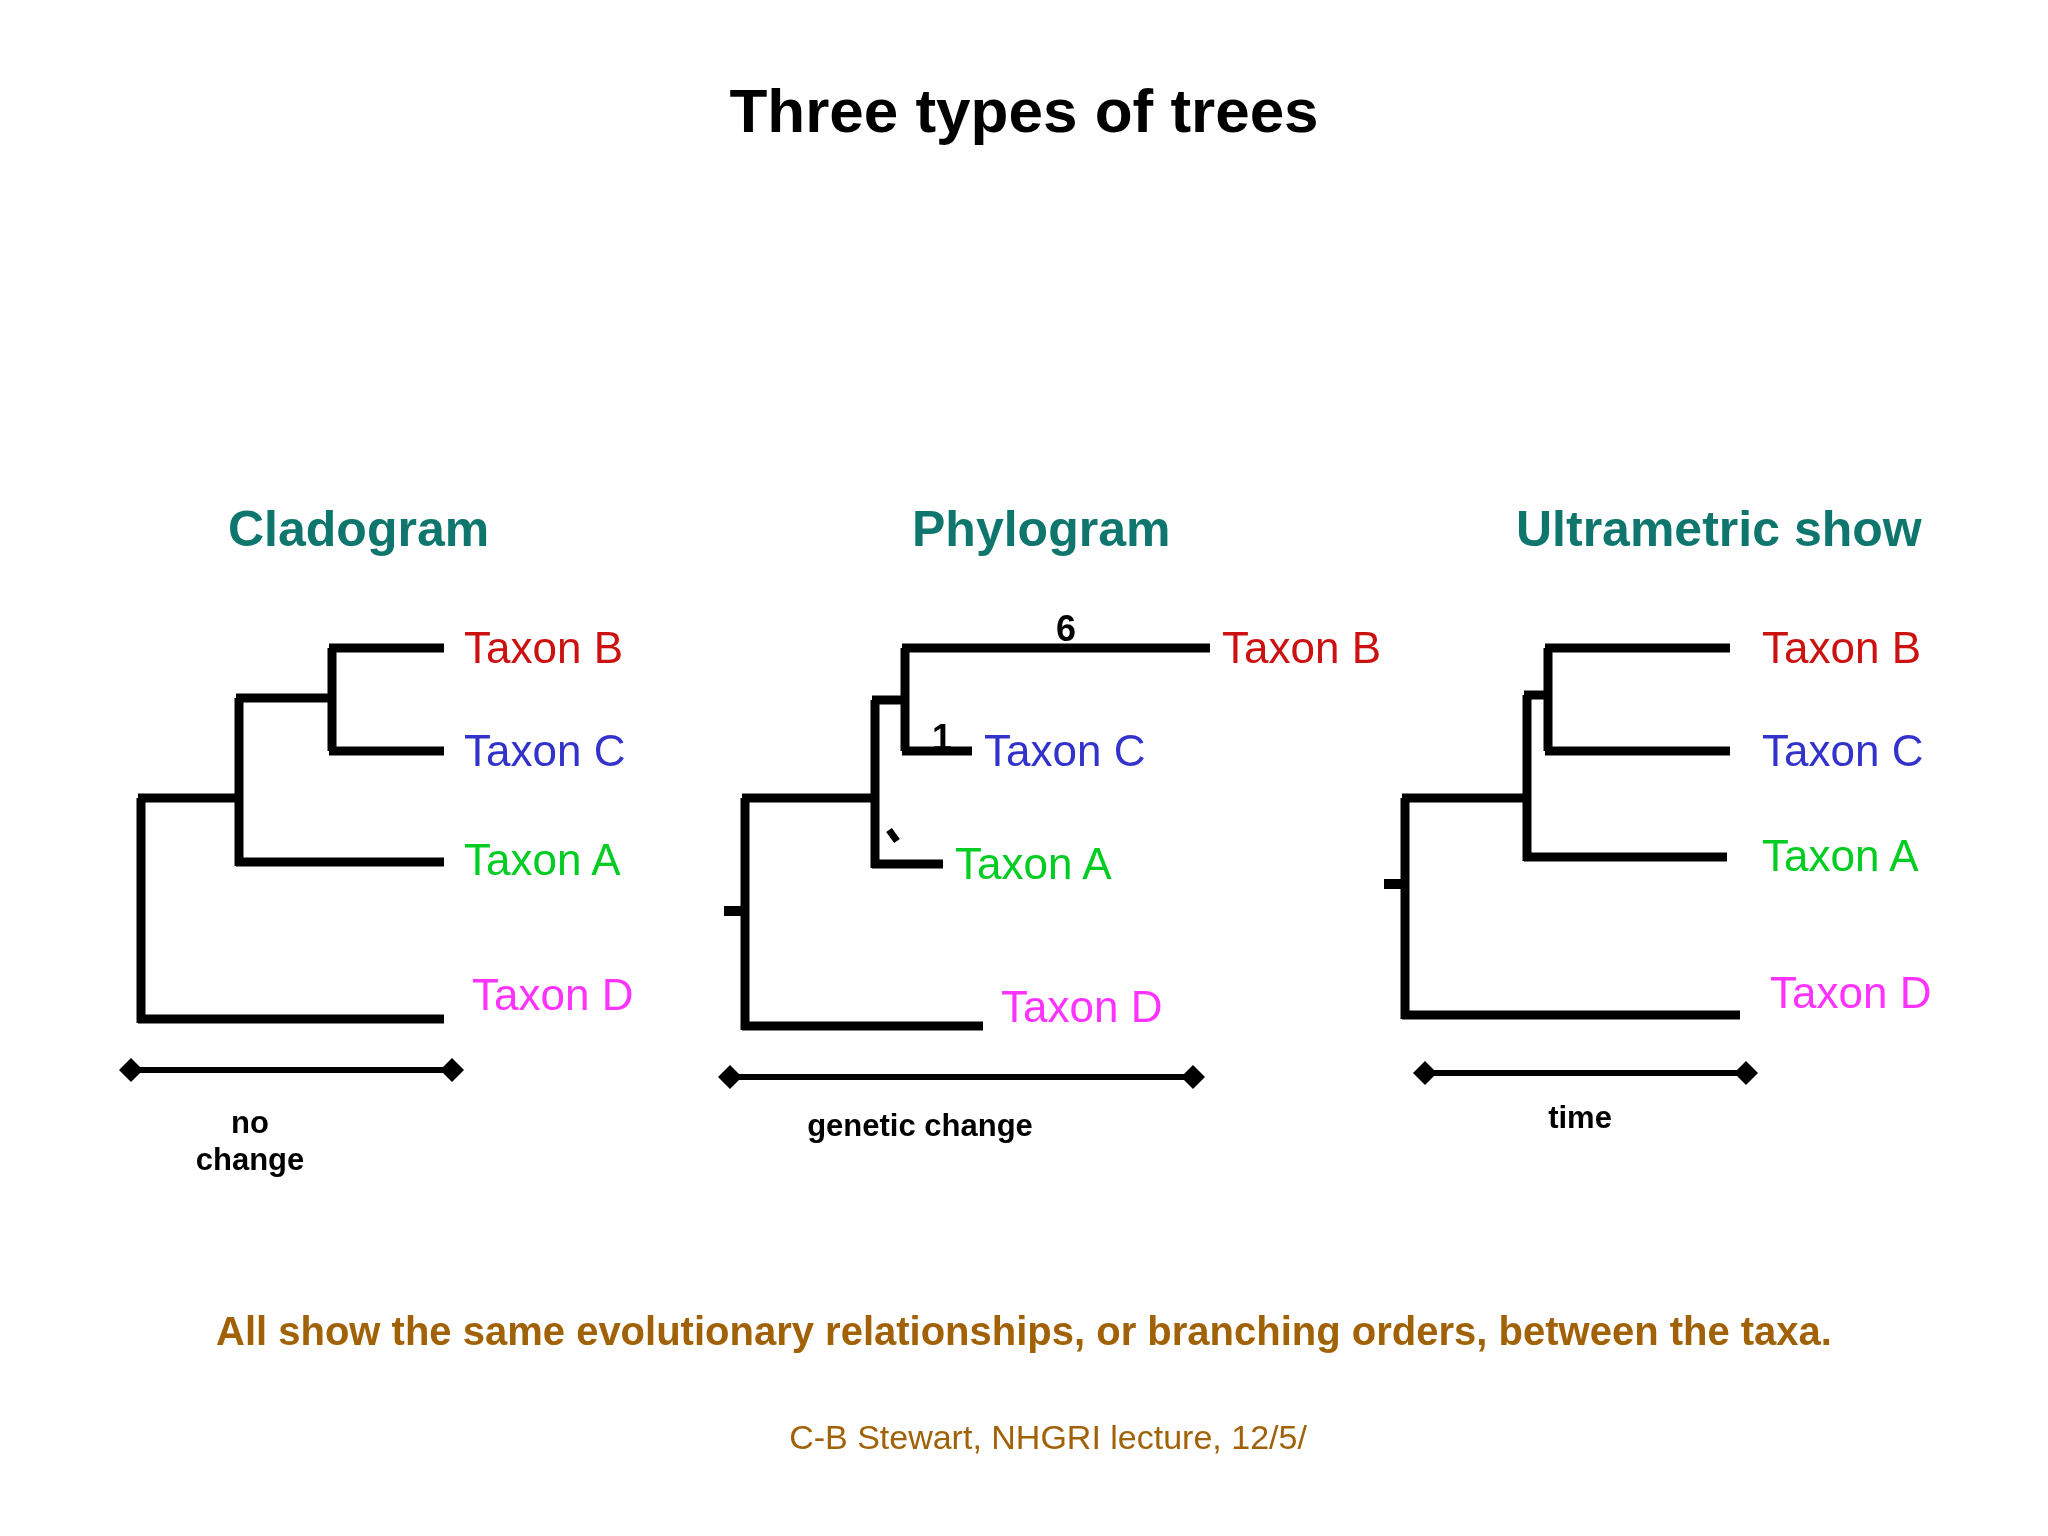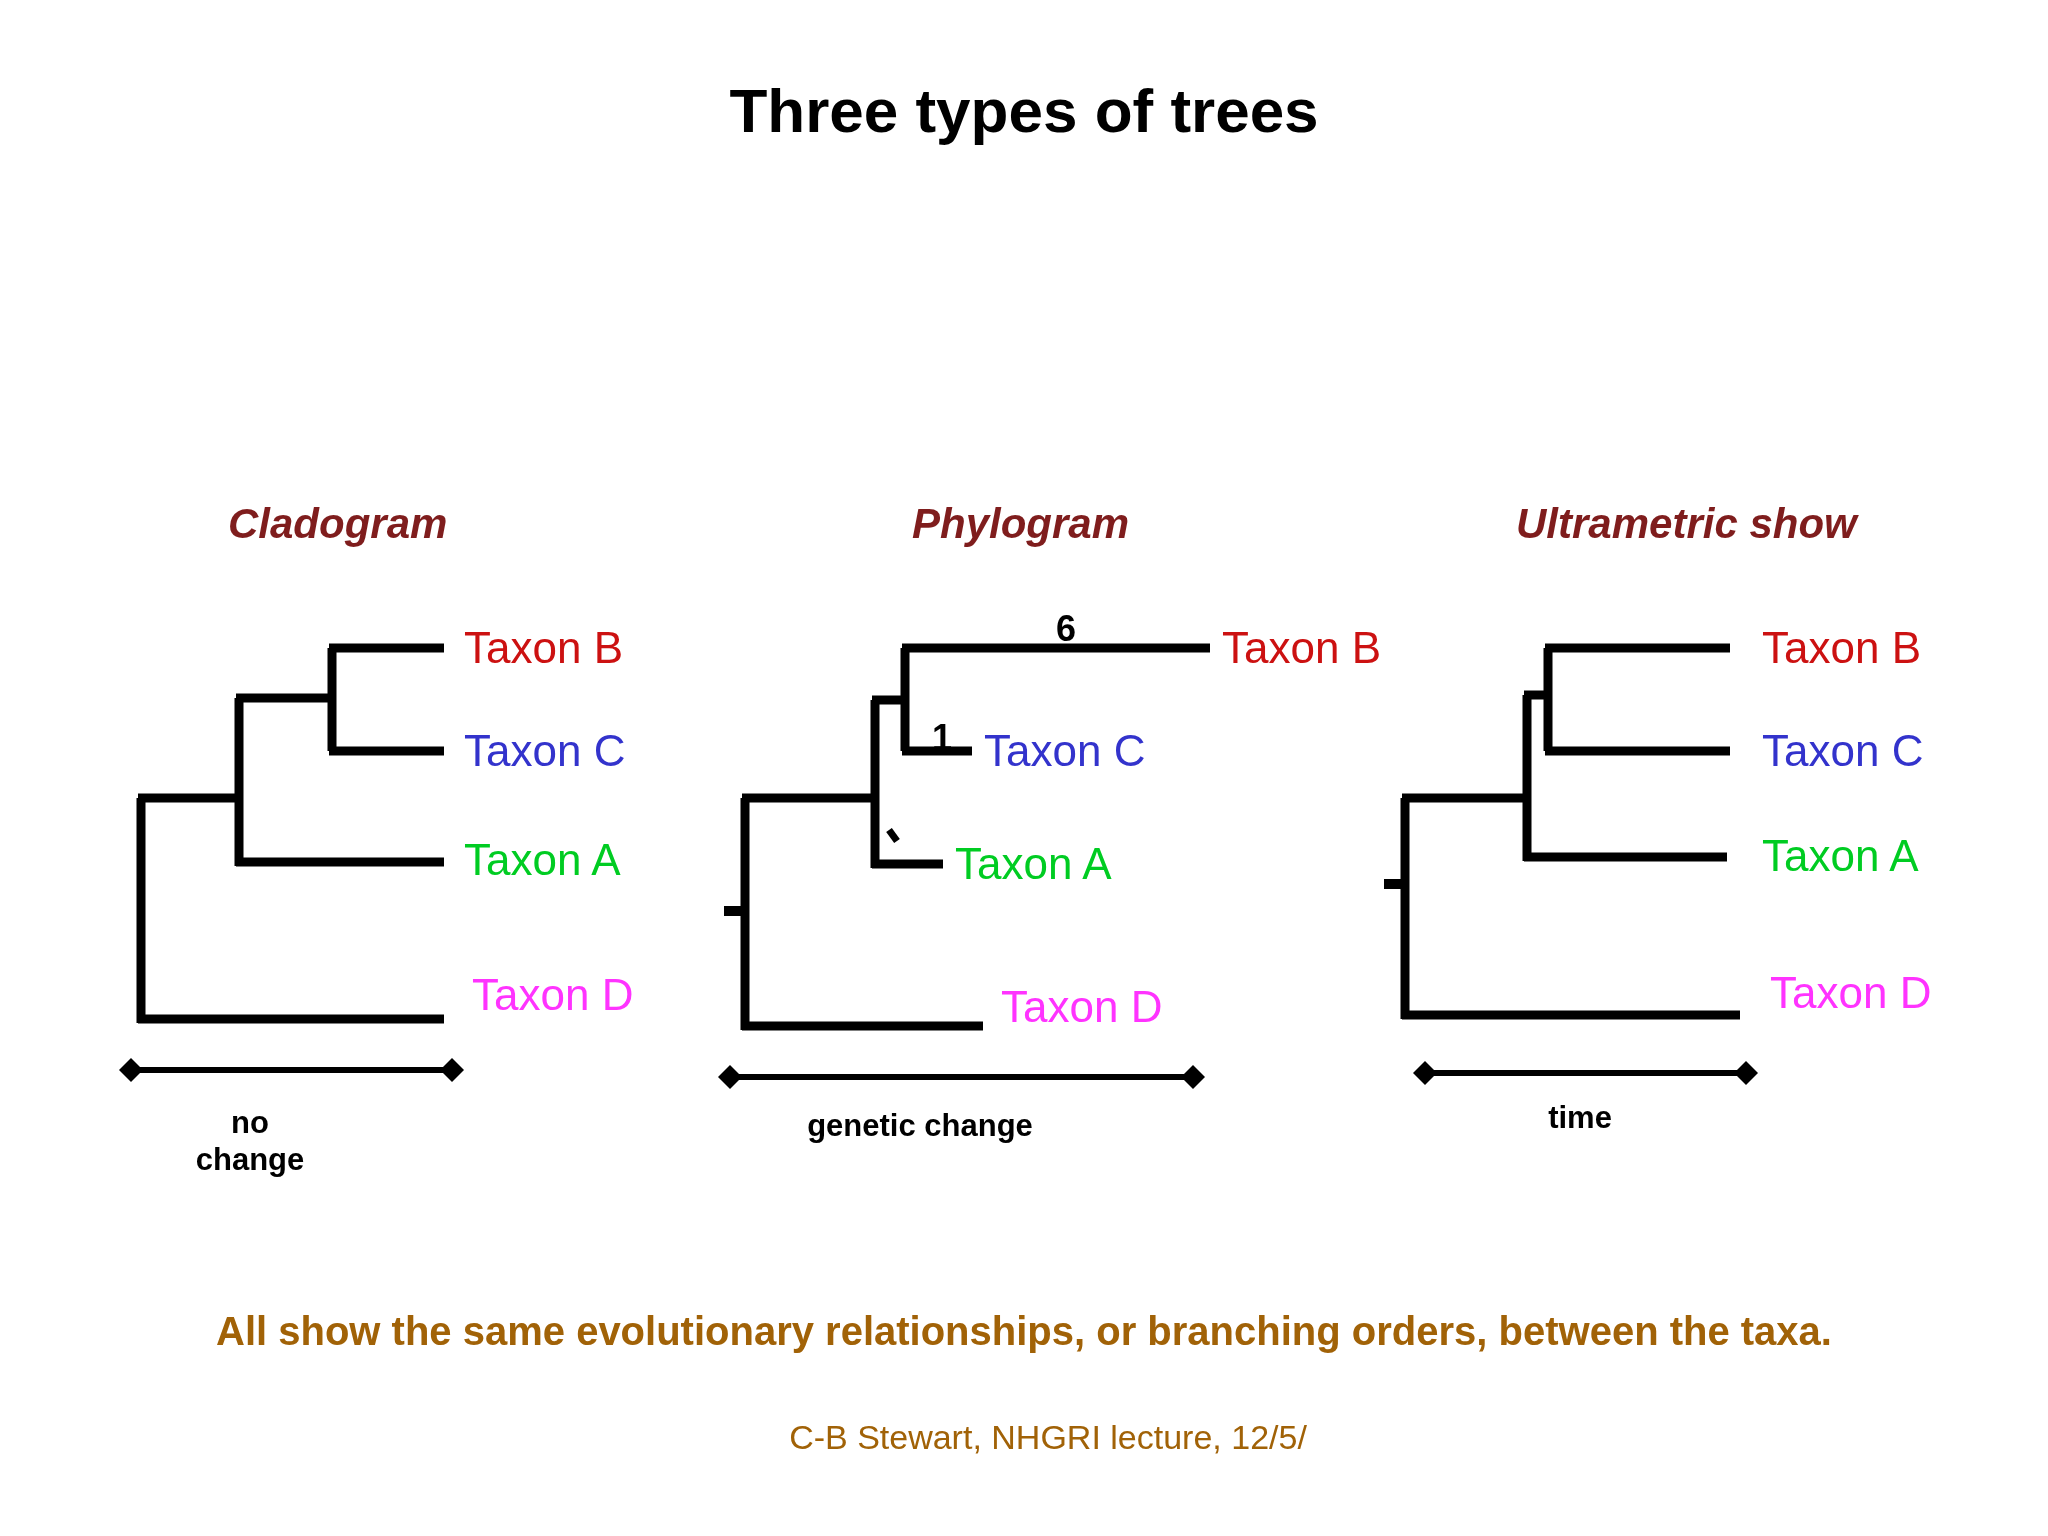--- a/index.html
+++ b/index.html
@@ -22,25 +22,24 @@
     width: 2048px;
     text-align: center;
     font-size: 62px;
     font-weight: bold;
     color: #000000;
     letter-spacing: 0px;
     margin-top: 17px;
   }
   .panel-header {
     position: absolute;
-    font-size: 42px;
-    font-weight: bold;
-    color: #7f1d1d;
+    font-size: 50px;
+    font-weight: bold;
+    color: #0f766e;
     white-space: nowrap;
-    font-style: italic;
   }
   #hdr-cladogram { left: 228px; top: 500px; }
   #hdr-phylogram { left: 912px; top: 500px; }
   #hdr-ultrametric { left: 1516px; top: 500px; }
 
   .taxon-label {
     position: absolute;
     font-size: 44px;
     font-weight: normal;
     white-space: nowrap;

